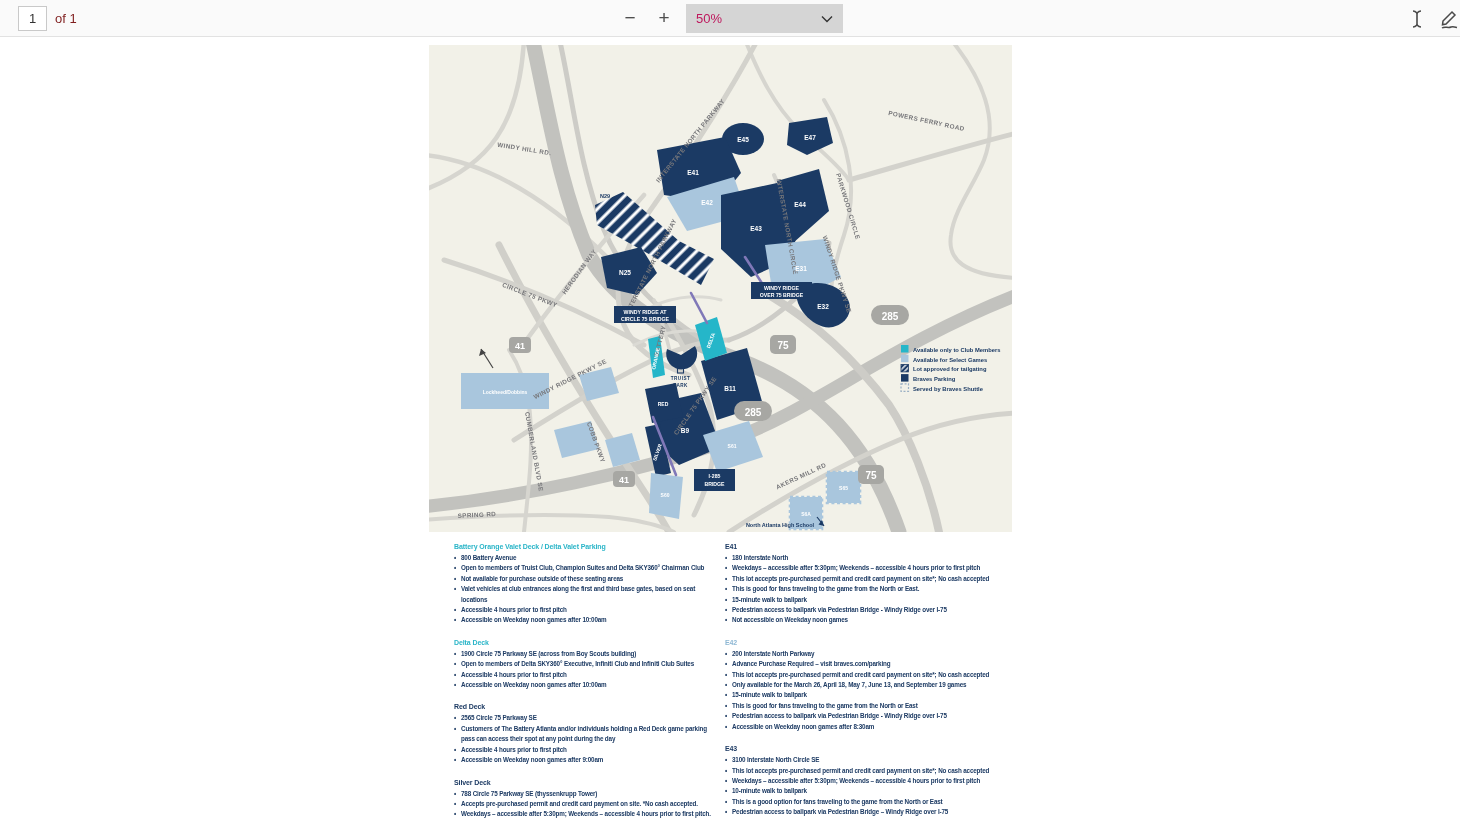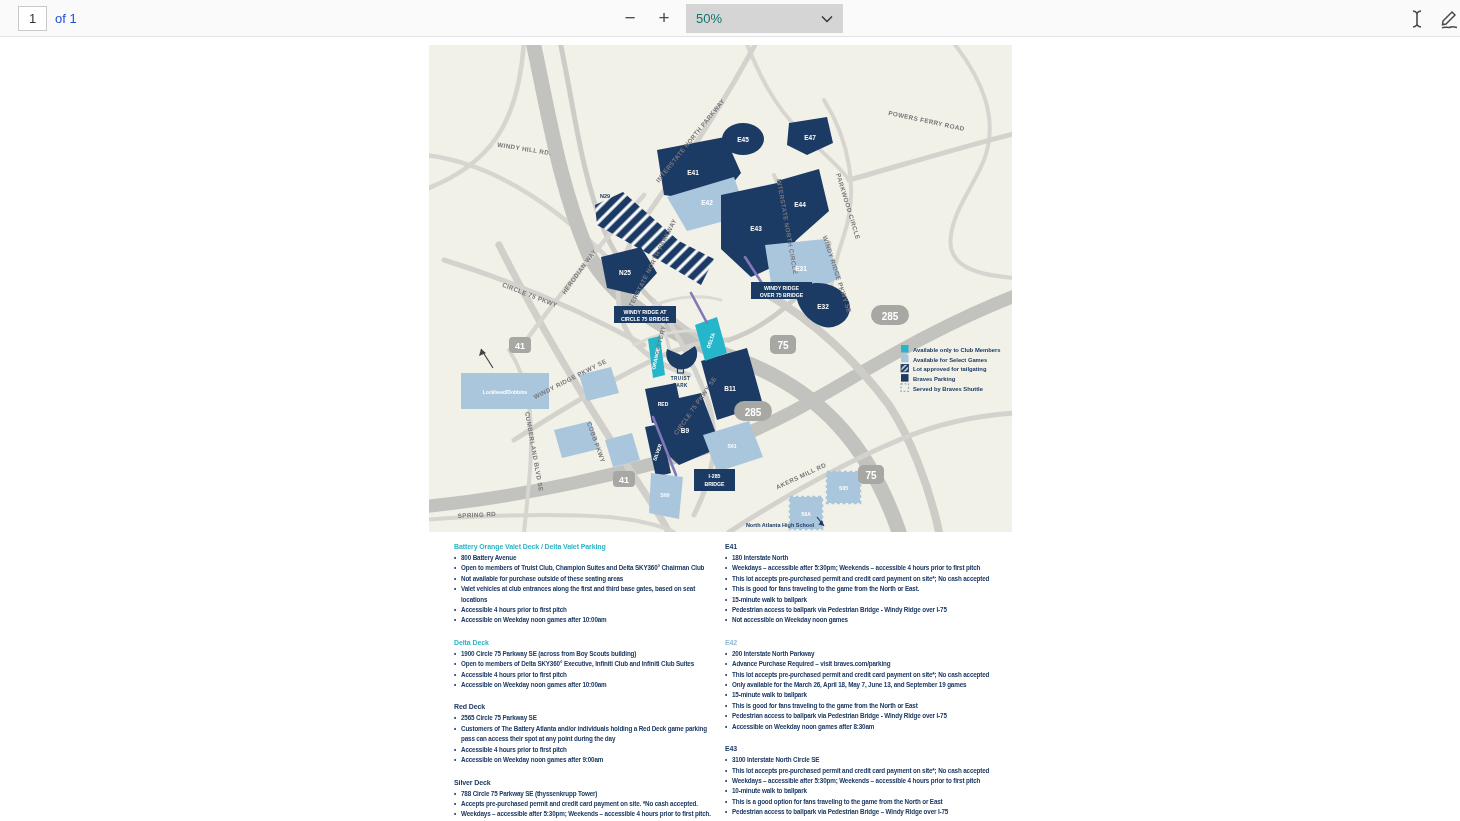--- a/index.html
+++ b/index.html
@@ -5,27 +5,27 @@
   * { margin:0; padding:0; box-sizing:border-box; }
   html,body { width:1460px; height:821px; overflow:hidden; background:#fff;
     font-family:"Liberation Sans", sans-serif; }
 
   
   .toolbar { position:absolute; left:0; top:0; width:1460px; height:37px;
     background:#fafafa; border-bottom:1px solid #e2e2e2; }
   .page-input { position:absolute; left:18px; top:6px; width:29px; height:25px;
     border:1px solid #c9c9c9; background:#fff; text-align:center; font-size:13px; color:#333;
     font-family:"Liberation Sans", sans-serif; }
-  .page-count { position:absolute; left:55px; top:11px; font-size:13px; color:#1d4ed8; }
+  .page-count { position:absolute; left:55px; top:11px; font-size:13px; color:#7f1d1d; }
   .zoom-btn { position:absolute; top:0; width:32px; height:36px; background:none; border:none;
     font-size:19px; color:#4f4f4f; cursor:pointer; line-height:36px; text-align:center; }
   .zoom-out { left:614px; } .zoom-in { left:648px; }
   .zoom-select { position:absolute; left:686px; top:4px; width:157px; height:29px;
     background:#d5d5d5; display:flex; align-items:center; padding:0 10px; cursor:pointer; }
-  .zoom-select span { font-size:13px; color:#0f766e; flex:1; }
+  .zoom-select span { font-size:13px; color:#be185d; flex:1; }
   .tool-icon { position:absolute; top:8px; width:22px; height:22px; cursor:pointer; }
   .tool-text { left:1406px; } .tool-pen { left:1438px; }
 
   
   .page { position:absolute; left:429px; top:45px; width:583px; height:1100px; background:#fff; }
 
   
   svg text { font-family:"Liberation Sans", sans-serif; }
   .road-label { fill:#77777a; font-size:6.3px; font-weight:bold; letter-spacing:.4px; text-anchor:middle; }
   .lot-label  { fill:#ffffff; font-size:6.5px; font-weight:bold; text-anchor:middle; }

